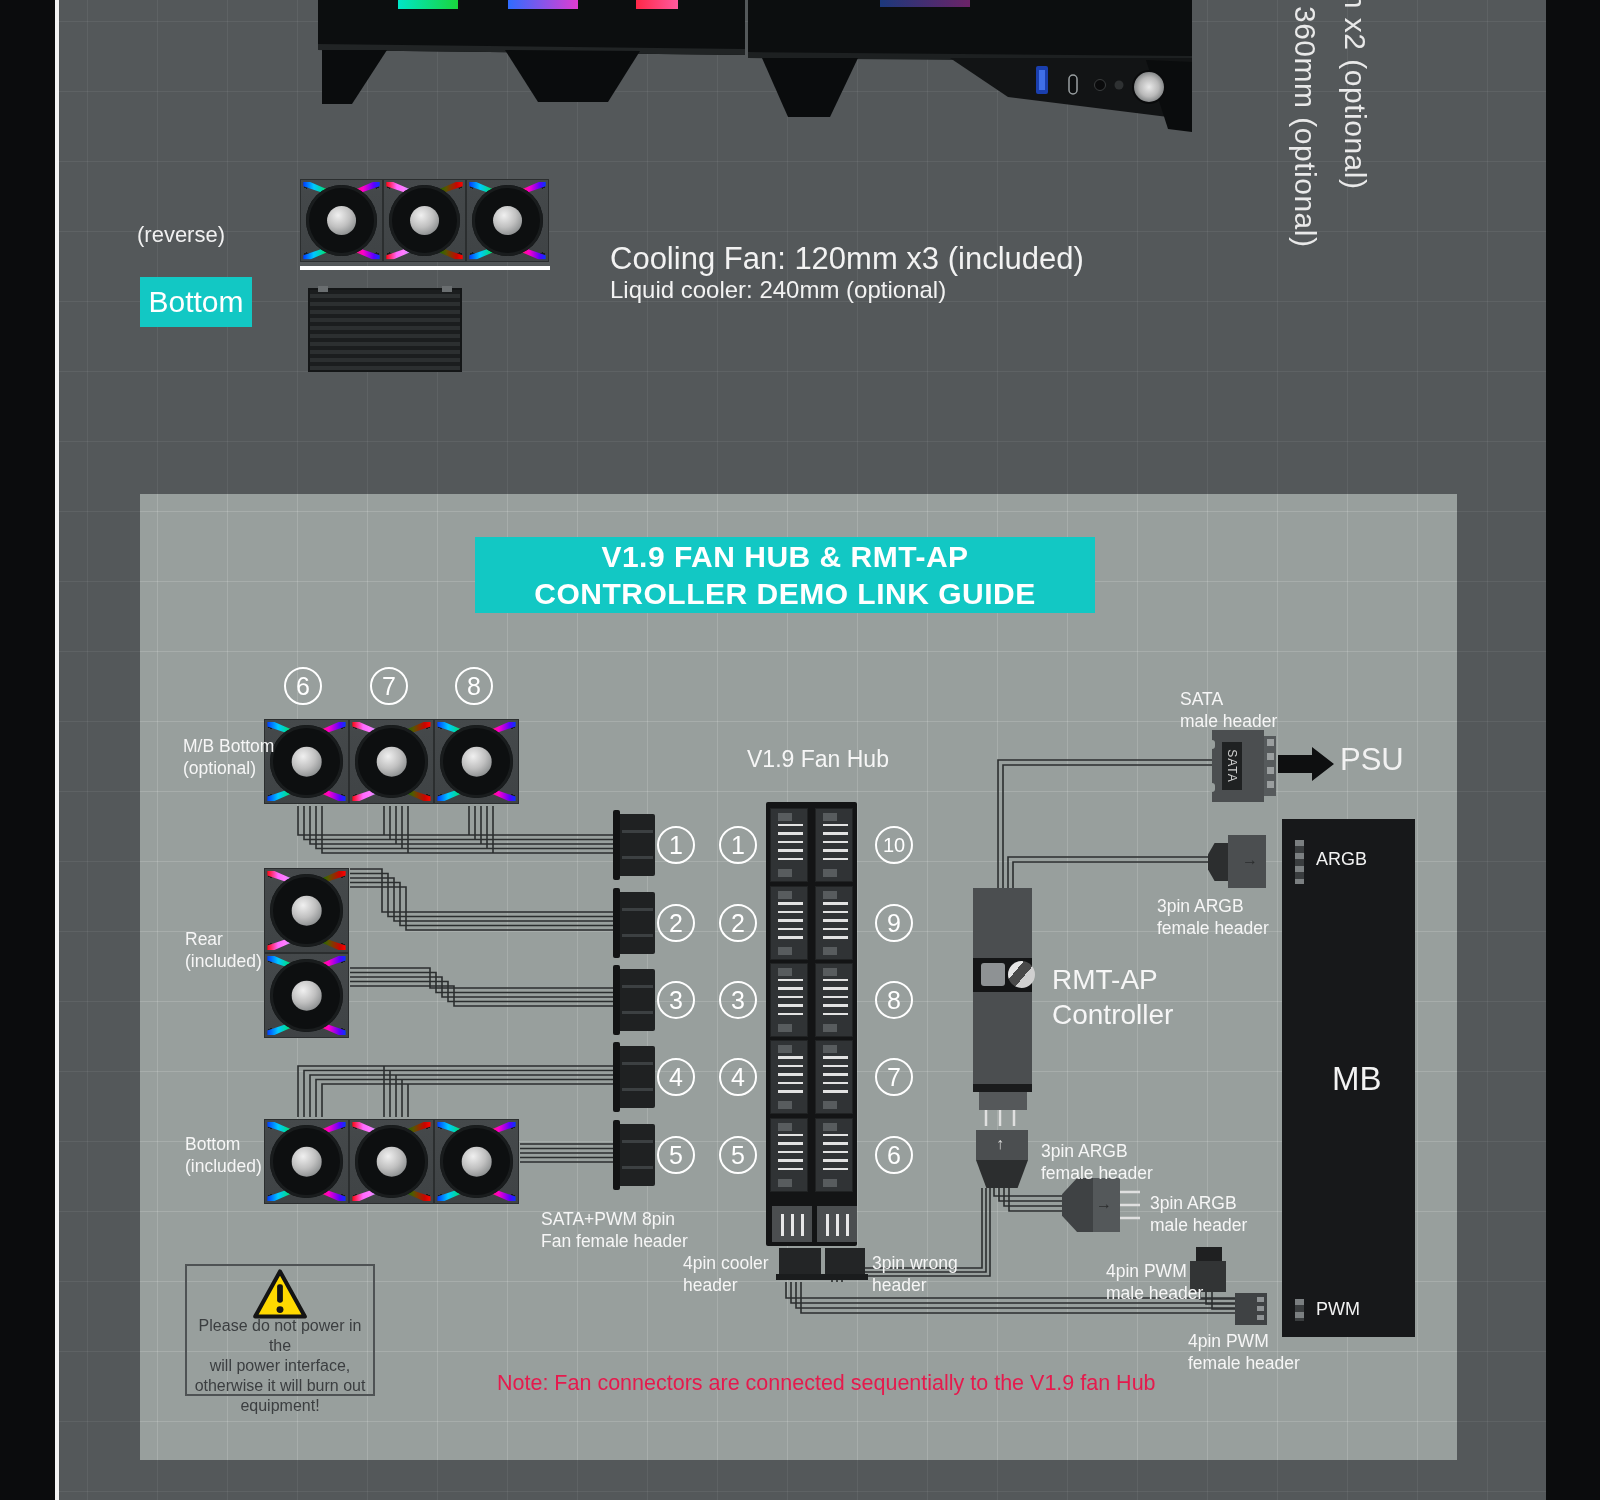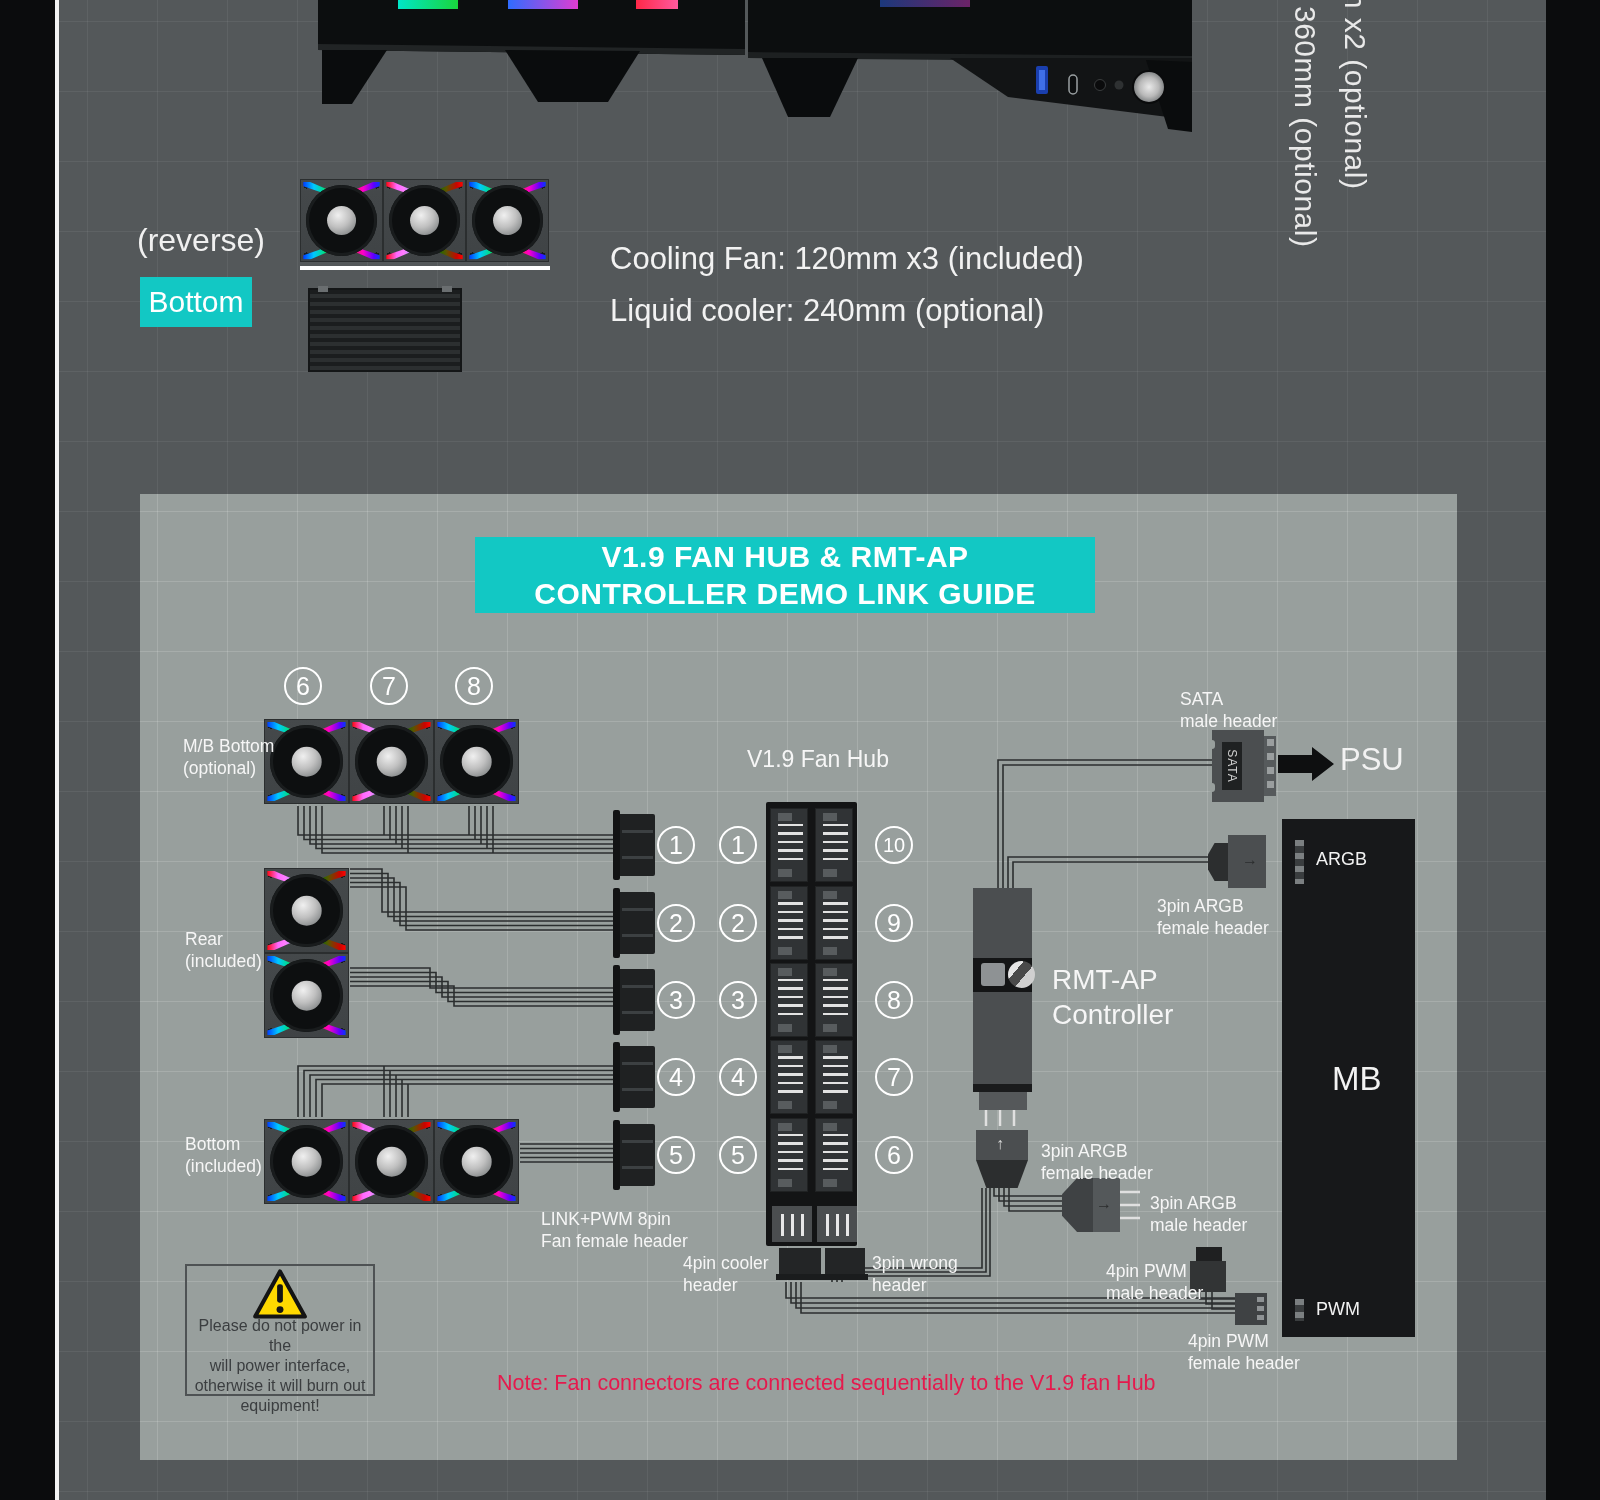--- a/index.html
+++ b/index.html
@@ -12,25 +12,25 @@
       linear-gradient(rgba(255,255,255,.06) 1px, transparent 1px),
       linear-gradient(90deg, rgba(255,255,255,.06) 1px, transparent 1px);
     background-size:70px 70px;background-position:17px 21px;
   }
   .abs{position:absolute;}
   
   .strip-black-left{left:0;top:0;width:55px;height:1500px;background:#0b0c0d;}
   .strip-white{left:55px;top:0;width:4px;height:1500px;background:#f4f4f4;}
   .strip-black-right{left:1546px;top:0;width:54px;height:1500px;background:#0b0c0d;}
   
-  .t-reverse{left:137px;top:222px;font-size:32px;color:#f0f0f0;}
+  .t-reverse{left:137px;top:222px;font-size:22px;color:#f0f0f0;}
   .t-bottom-tag{left:140px;top:277px;width:112px;height:50px;background:#12c8c4;color:#fff;
     font-size:30px;display:flex;align-items:center;justify-content:center;}
   .t-cool1{left:610px;top:241px;font-size:31px;}
-  .t-cool2{left:610px;top:293px;font-size:31px;}
+  .t-cool2{left:610px;top:276px;font-size:24px;}
   .vtext{position:absolute;font-size:30px;letter-spacing:.5px;color:#e9e9e9;
     transform:rotate(90deg);transform-origin:top left;white-space:nowrap;}
   
   .divider{left:300px;top:266px;width:250px;height:4px;background:#fff;}
   .radiator{left:308px;top:288px;width:154px;height:84px;border:2px solid #141617;
     background:repeating-linear-gradient(180deg,#1b1d1e 0 4px,#2c2f30 4px 8px);}
   .radiator:before,.radiator:after{content:"";position:absolute;top:-4px;width:10px;height:6px;background:#6a6e70;}
   .radiator:before{left:8px;} .radiator:after{right:8px;}
   
   .fan{position:absolute;
@@ -392,21 +392,21 @@
   <div class="lbl" style="left:185px;top:928px">
       <span>Rear</span>
       <span>(included)</span>
     </div>
   <div class="lbl" style="left:185px;top:1133px">
       <span>Bottom</span>
       <span>(included)</span>
     </div>
   <div class="lbl" style="left:747px;top:748px;font-size:23px">V1.9 Fan Hub</div>
   <div class="lbl" style="left:541px;top:1208px">
-      <span>LINK+PWM 8pin</span>
+      <span>SATA+PWM 8pin</span>
       <span>Fan female header</span>
     </div>
   <div class="lbl" style="left:683px;top:1252px">
       <span>4pin cooler</span>
       <span>header</span>
     </div>
   <div class="lbl" style="left:872px;top:1252px">
       <span>3pin wrong</span>
       <span>header</span>
     </div>

